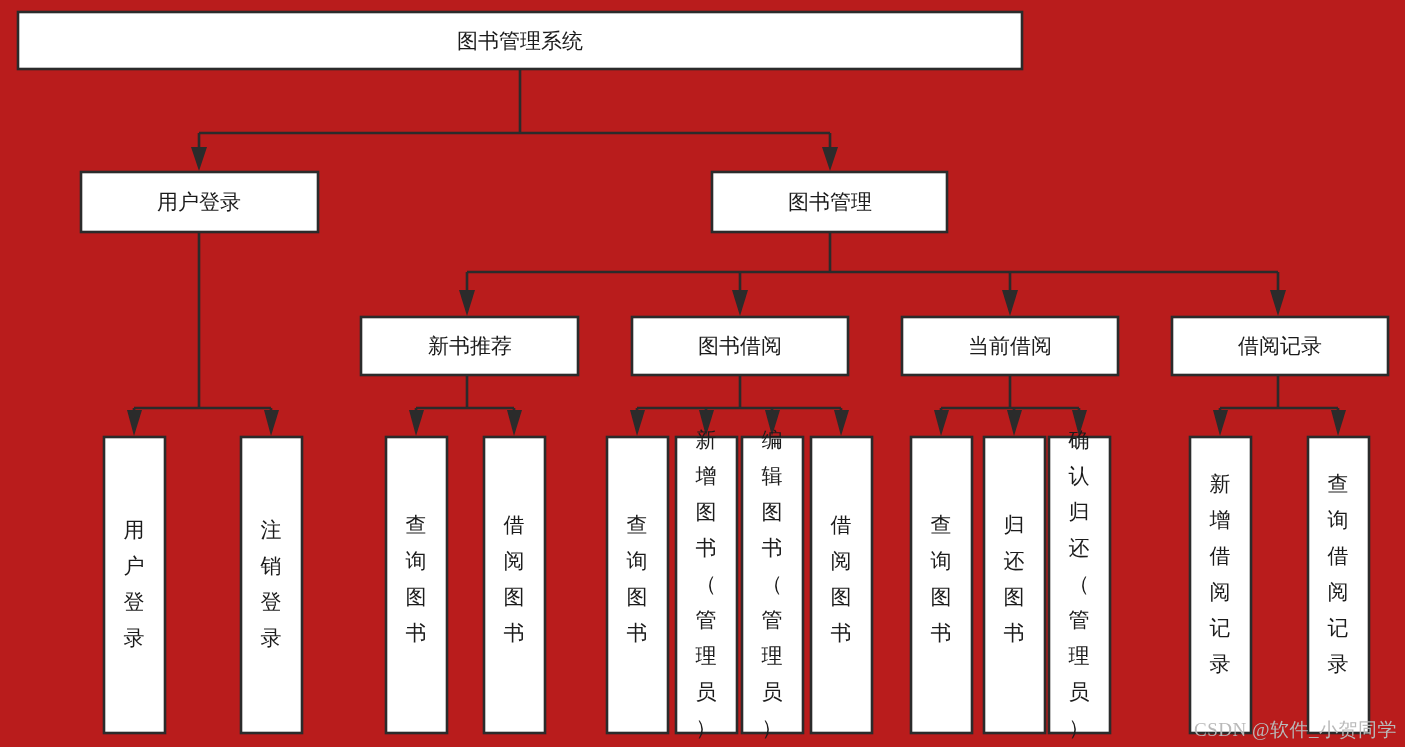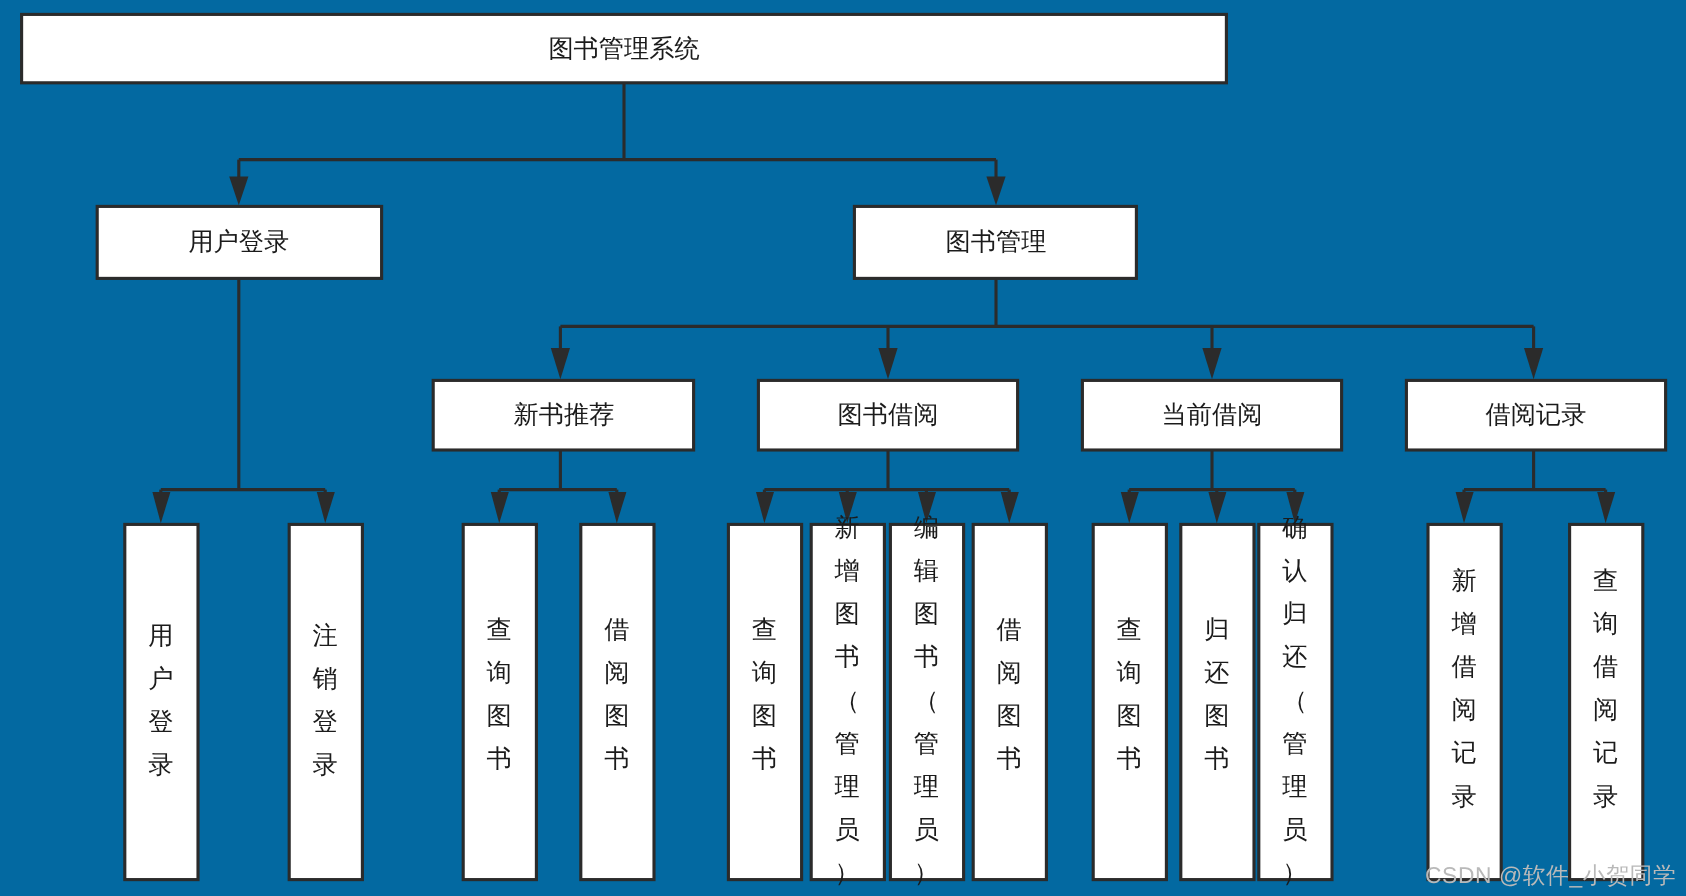--- a/index.html
+++ b/index.html
@@ -10,21 +10,21 @@
   body {
     width: 1405px;
     height: 747px;
     overflow: hidden;
     font-family: "Liberation Sans", "DejaVu Sans", sans-serif;
   }
   #diagram-root {
     position: relative;
     width: 1405px;
     height: 747px;
-    background: #0369a1;
+    background: #b91c1c;
   }
   svg#tree-svg {
     position: absolute;
     left: 0;
     top: 0;
     width: 1405px;
     height: 747px;
     display: block;
   }
   .node-box {
@@ -51,21 +51,21 @@
   }
   .node-label-vertical {
     fill: #1b1b1b;
     font-family: "Liberation Sans", "DejaVu Sans", sans-serif;
     font-size: 21px;
   }
   .watermark {
     position: absolute;
     right: 8px;
     bottom: 4px;
-    font-family: Liberation Sans, sans-serif;
+    font-family: Liberation Serif, serif;
     font-size: 19px;
     color: #b9b9b9;
     white-space: nowrap;
     letter-spacing: 0.5px;
   }
 </style>
 </head>
 <body>
 
 <div id="diagram-root">

